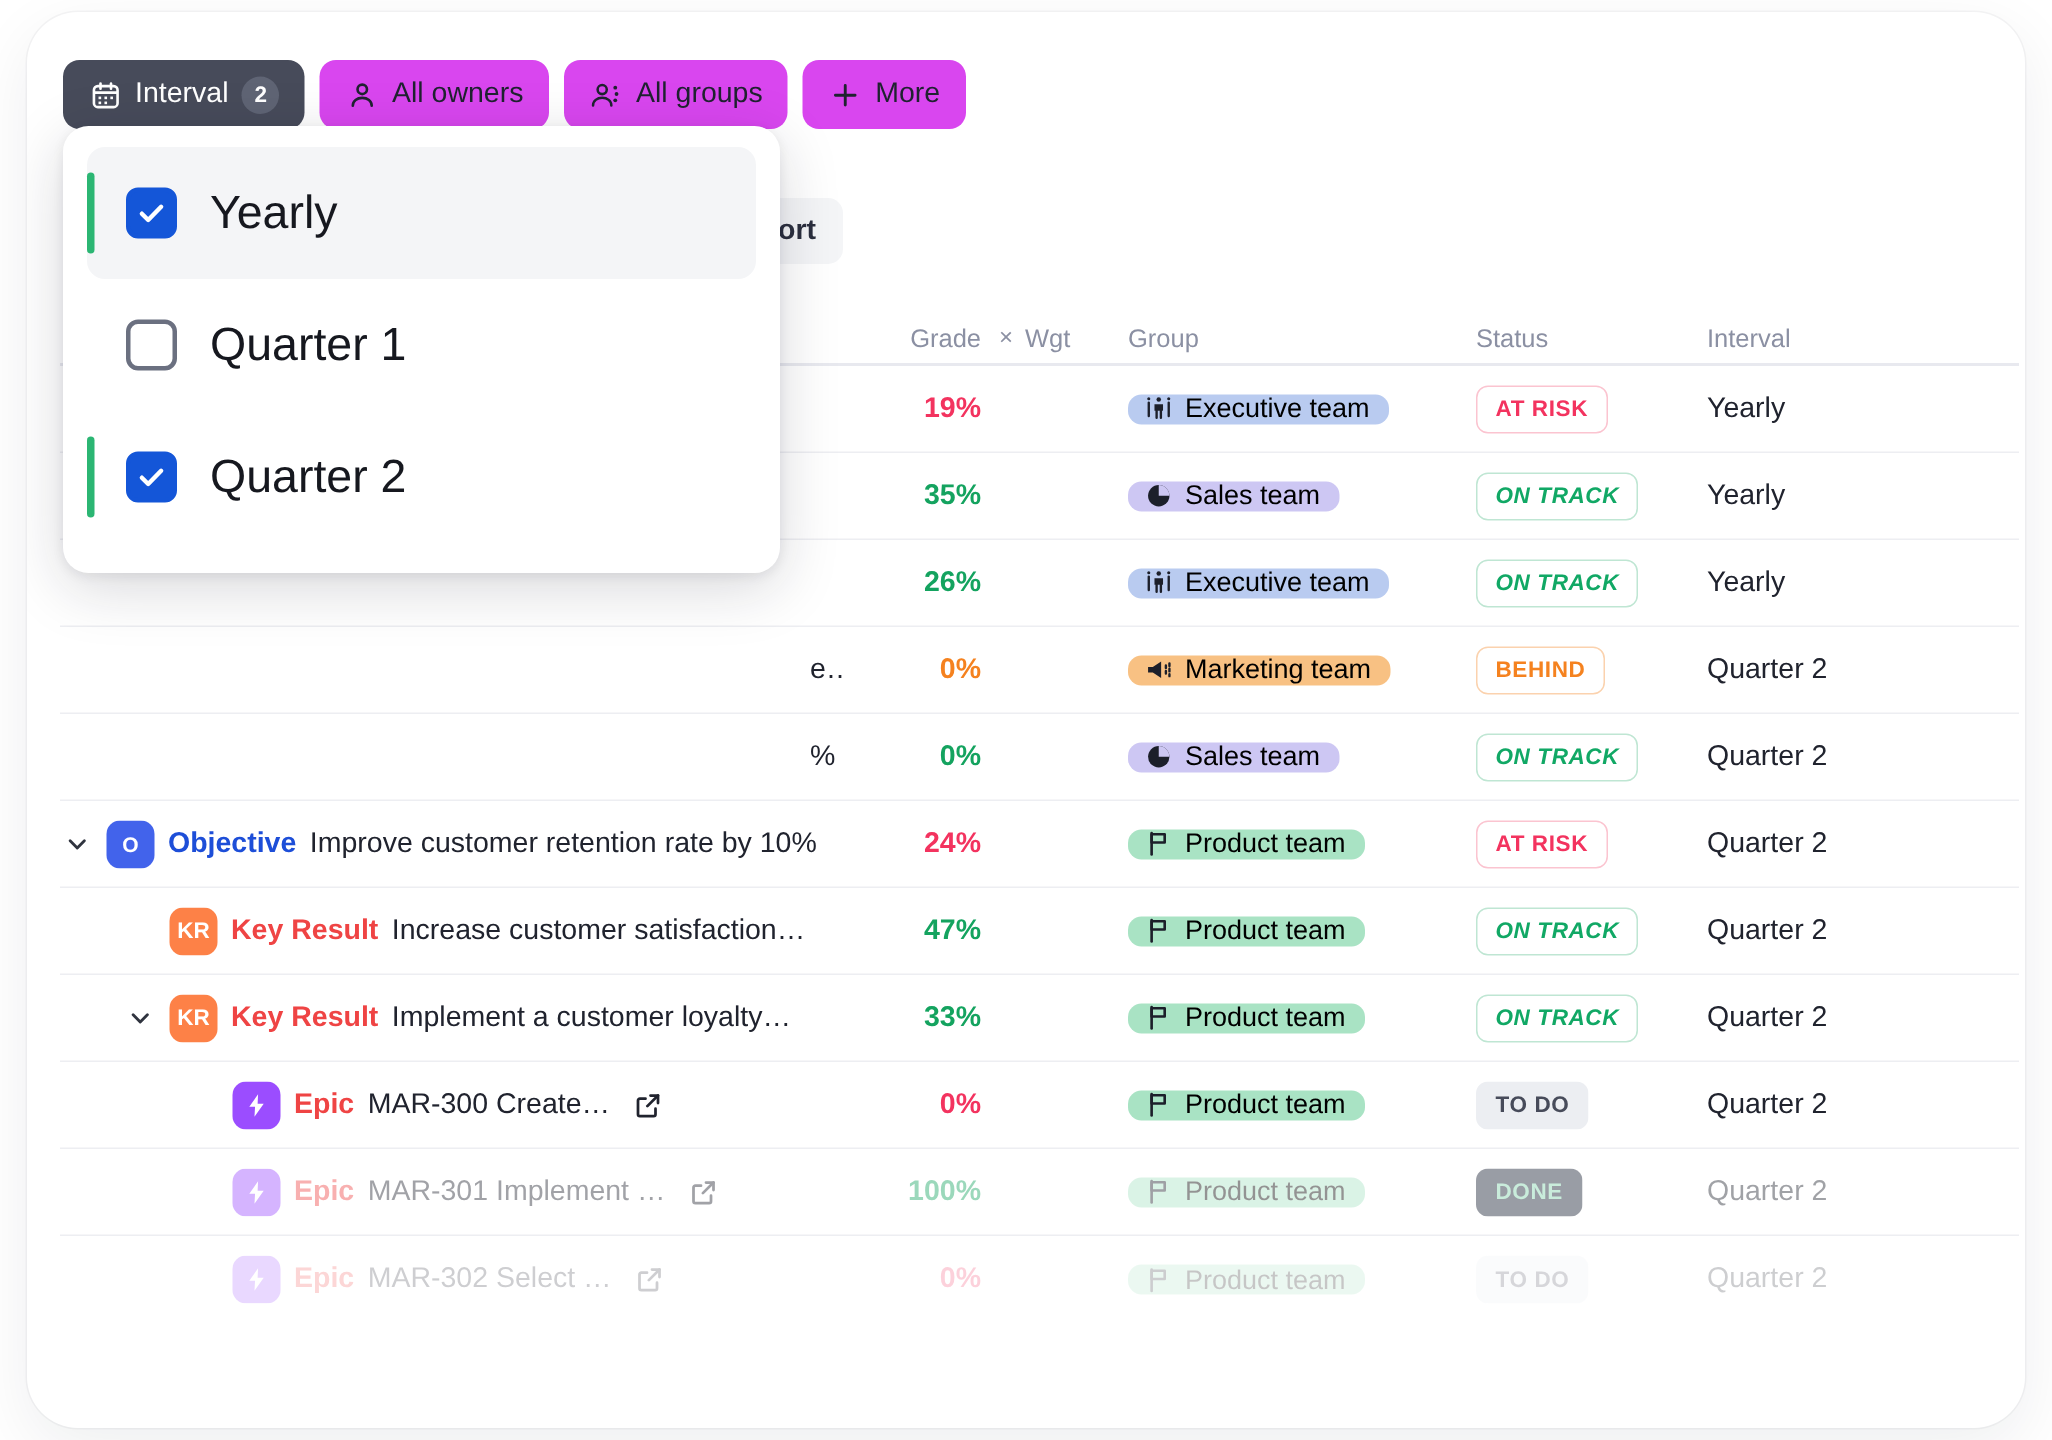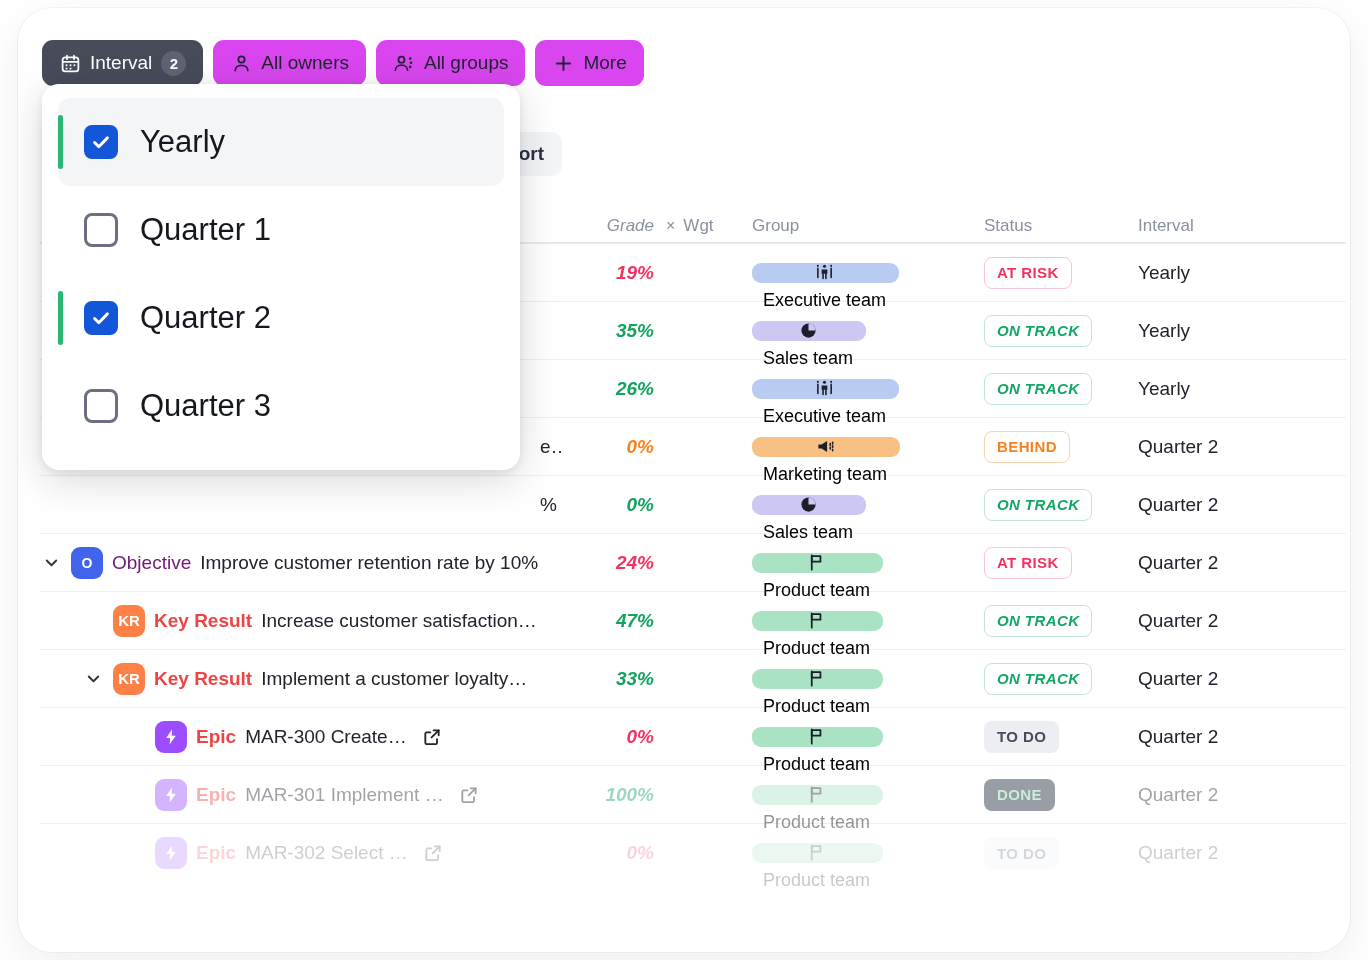--- a/index.html
+++ b/index.html
@@ -64,21 +64,21 @@
   
   .table { position: absolute; left: 22px; top: 190px; width: 1306px; z-index: 1; }
   .thead {
     display: flex; align-items: flex-end;
     height: 46px;
     border-bottom: 2px solid #e8e9ef;
     color: #8b90a3; font-size: 17px;
   }
   .thead > div { padding-bottom: 6px; }
   .col-name   { width: 524px; flex: 0 0 524px; }
-  .col-grade  { width: 90px;  flex: 0 0 90px;  text-align: right; font-style: italic; }
+  .col-grade  { width: 90px;  flex: 0 0 90px;  text-align: right; }
   .col-wgt    { width: 86px;  flex: 0 0 86px;  display: flex; align-items: center; gap: 8px; padding-left: 12px; }
   .col-group  { width: 240px; flex: 0 0 240px; padding-left: 12px; }
   .col-status { width: 154px; flex: 0 0 154px; padding-left: 4px; }
   .col-int    { width: 190px; flex: 0 0 190px; padding-left: 4px; }
   .x-mark { color: #8b90a3; font-size: 16px; }
 
   .trow {
     display: flex; align-items: center;
     height: 58px;
     border-bottom: 1px solid #edeef2;
@@ -98,31 +98,30 @@
   .type-badge {
     width: 32px; height: 32px; flex: 0 0 32px;
     border-radius: 9px;
     display: flex; align-items: center; justify-content: center;
     color: #ffffff; font-size: 14px; font-weight: bold;
   }
   .type-badge.obj { background: #4263eb; }
   .type-badge.kr  { background: #fd8147; font-size: 15px; }
   .type-badge.epic{ background: #9b4dff; }
   .type-label { color: #ef4444; font-weight: bold; }
-  .obj-link   { color: #701a75; font-weight: normal; }
+  .obj-link   { color: #1d4ed8; font-weight: bold; }
   .name-text  { color: #20232e; overflow: hidden; text-overflow: ellipsis; }
   .ext-link   { margin-left: 6px; display: inline-flex; align-items: center; color: #20232e; cursor: pointer; }
 
   .chip-group {
     display: inline-flex; align-items: center; gap: 8px;
     height: 20px; padding: 0 13px 0 11px;
     border-radius: 9px;
     font-size: 18px; color: #000000;
     white-space: nowrap;
-    flex-direction: column;
   }
   .g-exec { background: #b9cbf0; }
   .g-sales{ background: #cdc7f3; }
   .g-mkt  { background: #f8c183; }
   .g-prod { background: #a9e3c4; }
 
   .badge {
     display: inline-flex; align-items: center; justify-content: center;
     height: 32px; padding: 0 12px;
     border-radius: 8px;
@@ -611,19 +610,15 @@
       </div>
       <div class="dd-item">
         <span class="accent"></span>
         <span class="cbox on">
           <svg width="22" height="22" viewBox="0 0 24 24" fill="none">
             <path d="M5 12.5l4.6 4.6L19 7.5" stroke="#ffffff" stroke-width="3.2" stroke-linecap="round" stroke-linejoin="round"></path>
           </svg>
         </span>
         <span class="dd-label">Quarter 2</span>
       </div>
-      <div class="dd-item">
-        <span class="cbox"></span>
-        <span class="dd-label">Quarter 3</span>
-      </div>
     </div>
 
 </div>
 
 </body></html>

